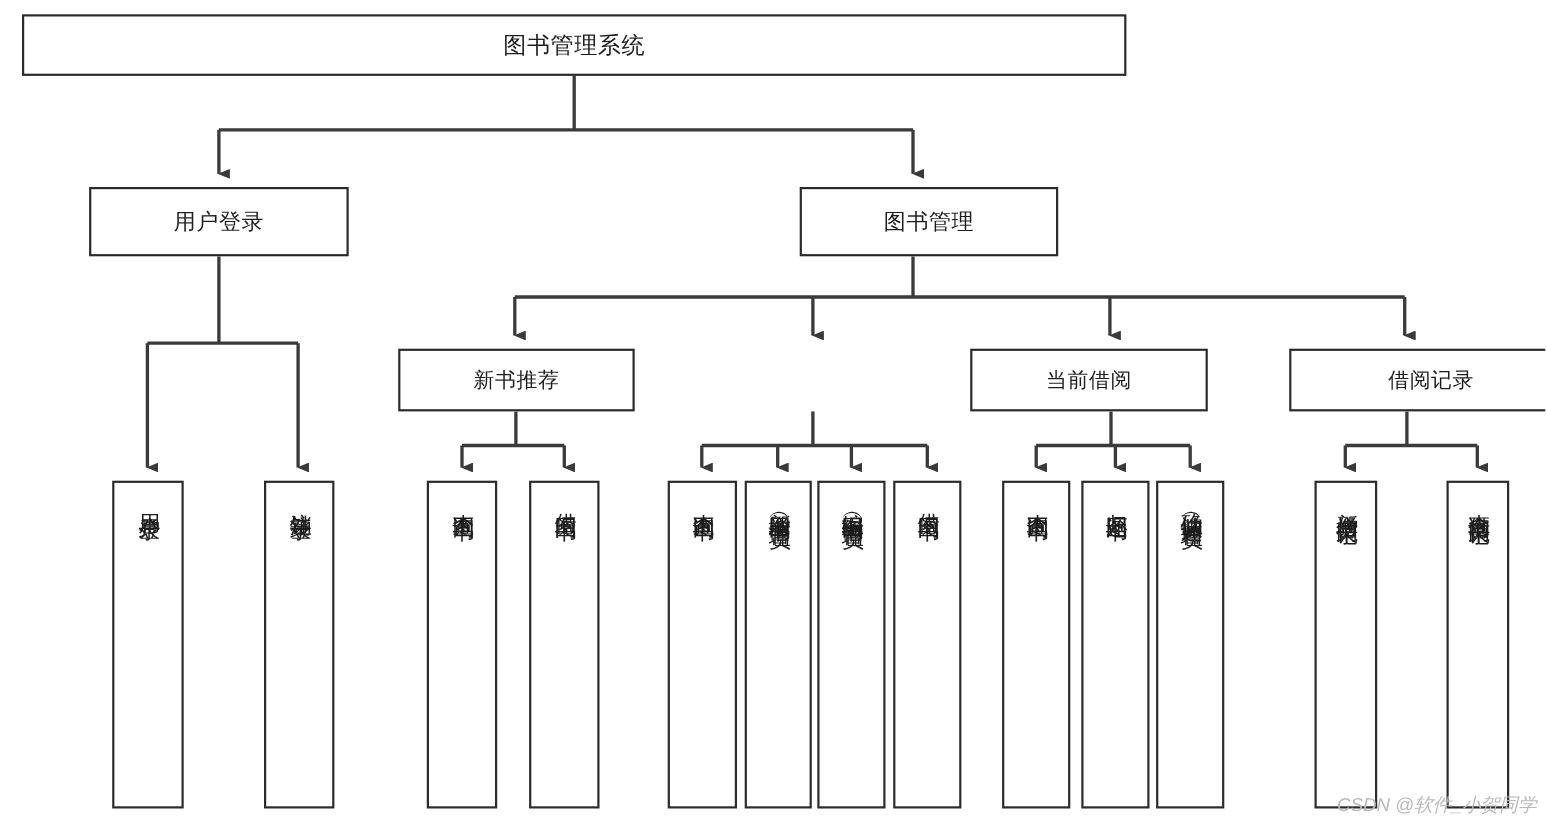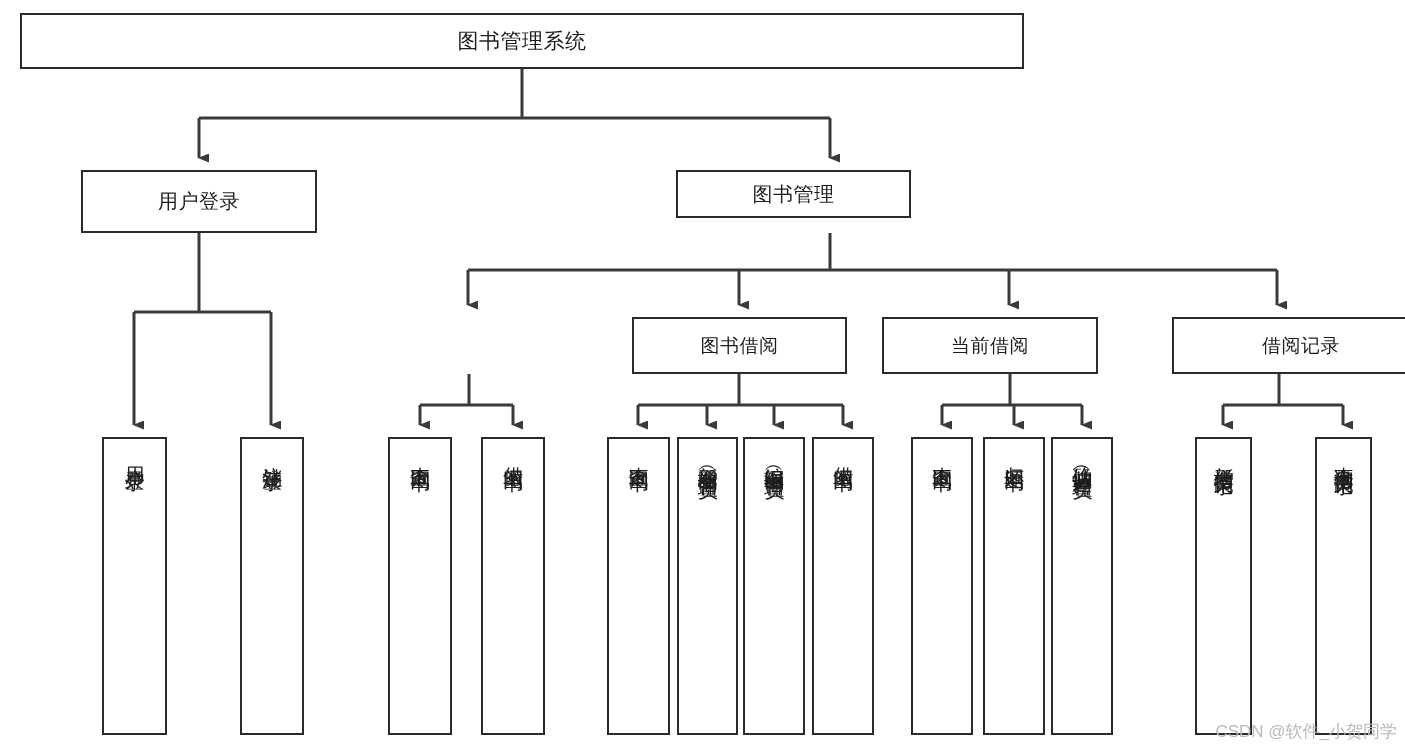--- a/index.html
+++ b/index.html
@@ -59,20 +59,21 @@
   }
   #watermark {
     position: absolute;
     right: 8px;
     bottom: 4px;
     font-family: "Liberation Sans", "DejaVu Sans", sans-serif;
     font-size: 17px;
     color: #b9b9b9;
     white-space: nowrap;
     pointer-events: none;
+    font-style: italic;
   }
 </style>
 </head>
 <body>
 
 <div id="diagram-canvas">
 
   <svg id="diagram-svg" viewBox="0 0 1405 747" xmlns="http://www.w3.org/2000/svg">
     <defs>
       <marker id="arrowhead" markerWidth="9" markerHeight="11" refX="4.5" refY="10" orient="auto" markerUnits="userSpaceOnUse">
@@ -124,26 +125,26 @@
     </g>
   </svg>
 
   <div class="node-box level-root" style="left:20px; top:13px; width:1004px; height:56px;">
     <span class="node-label">图书管理系统</span>
   </div>
 
   <div class="node-box level-2" style="left:81px; top:170px; width:236px; height:63px;">
     <span class="node-label">用户登录</span>
   </div>
-  <div class="node-box level-2" style="left:676px; top:170px; width:235px; height:48px;">
+  <div class="node-box level-2" style="left:727px; top:170px; width:235px; height:63px;">
     <span class="node-label">图书管理</span>
   </div>
 
-  <div class="node-box level-3" style="left:632px; top:317px; width:215px; height:57px;">
-    <span class="node-label">图书借阅</span>
+  <div class="node-box level-3" style="left:362px; top:317px; width:215px; height:57px;">
+    <span class="node-label">新书推荐</span>
   </div>
   <div class="node-box level-3" style="left:882px; top:317px; width:216px; height:57px;">
     <span class="node-label">当前借阅</span>
   </div>
   <div class="node-box level-3" style="left:1172px; top:317px; width:258px; height:57px;">
     <span class="node-label">借阅记录</span>
   </div>
 
   <div class="node-box leaf" style="left:102px; top:437px; width:65px; height:298px;">
     <span class="node-label">用户登录</span>

